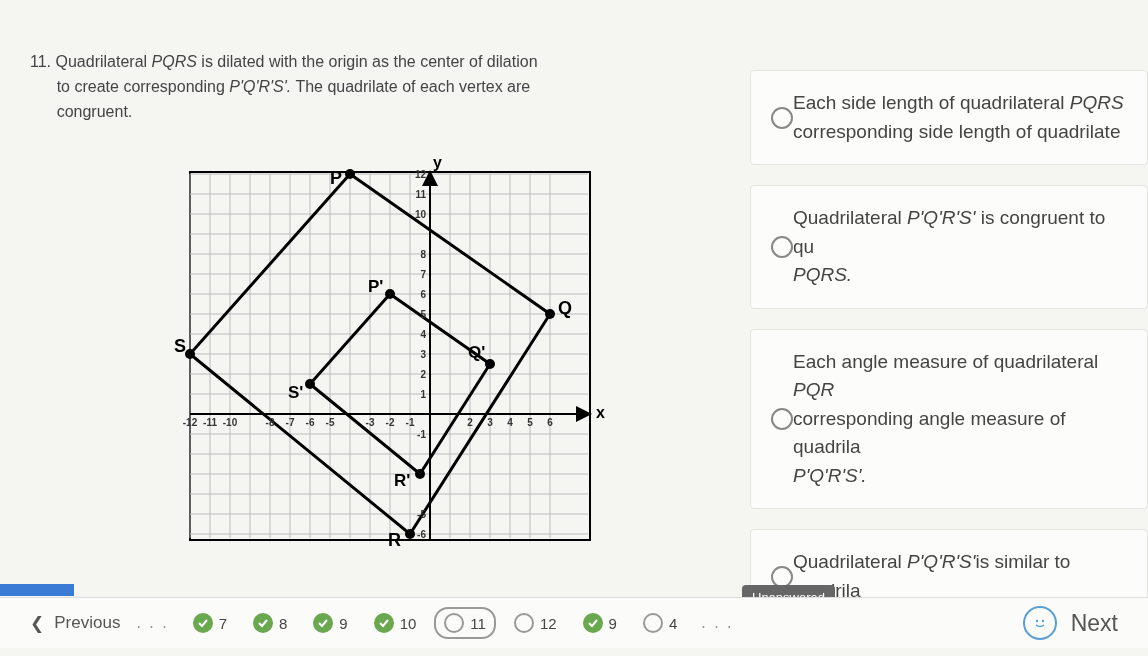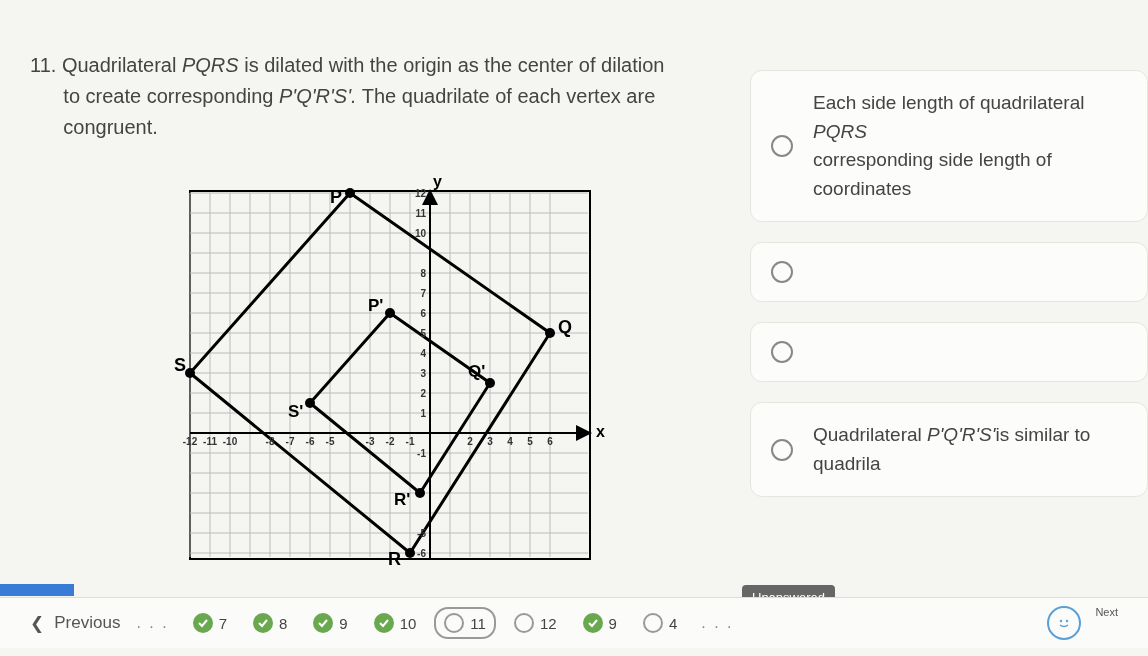--- a/index.html
+++ b/index.html
@@ -1,34 +1,34 @@
 <!DOCTYPE html>
 <html><head>
 <meta charset="utf-8">
 <style>
 *{box-sizing:border-box;margin:0;padding:0}
 body{font-family:Arial,Helvetica,sans-serif;background:#f5f5f2;width:1148px;height:656px;overflow:hidden;position:relative;color:#333}
 .content{display:flex;padding:50px 0 0 30px;gap:40px}
 .left{flex:0 0 680px}
-.question-text{font-size:20px;line-height:1.55;color:#444}
+.question-text{font-size:16px;line-height:1.55;color:#444}
 .question-text em{font-style:italic}
 .graph-wrap{margin:30px 0 0 140px}
 .right{flex:1;display:flex;flex-direction:column;gap:20px;padding-top:20px}
-.option{display:flex;align-items:center;gap:20px;background:#fcfcfa;border:1px solid #e5e5e0;border-radius:12px;padding:18px 20px;font-size:19px;color:#444;line-height:1.5}
+.option{display:flex;align-items:center;background:#fcfcfa;border:1px solid #e5e5e0;border-radius:4px;padding:18px 20px;font-size:19px;color:#444;line-height:1.5}
 .radio{width:22px;height:22px;border:2px solid #888;border-radius:50%;flex-shrink:0}
 .option em{font-style:italic}
 .footer{position:absolute;bottom:8px;left:0;right:0;display:flex;align-items:center;padding:8px 30px;gap:10px;border-top:1px solid #ddd;background:#fbfbf9}
 .prev{font-size:17px;color:#555;display:flex;align-items:center;gap:10px;cursor:pointer}
 .dots{color:#888;letter-spacing:2px;margin:0 6px}
 .qbtn{display:flex;align-items:center;gap:6px;padding:4px 8px;border-radius:14px;font-size:15px;color:#444;cursor:pointer}
 .qbtn.current{border:2px solid #999}
 .check{width:20px;height:20px;border-radius:50%;background:#6aa84f;display:flex;align-items:center;justify-content:center}
 .check svg{width:12px;height:12px;fill:#fff}
 .empty{width:20px;height:20px;border-radius:50%;border:2px solid #999}
-.next{margin-left:auto;font-size:11px;color:#555;cursor:pointer;display:flex;gap:14px}
+.next{margin-left:auto;font-size:23px;color:#555;cursor:pointer;display:flex;align-items:center;gap:14px}
 .smile{width:34px;height:34px;border:2px solid #5aa0d8;border-radius:50%;display:flex;align-items:center;justify-content:center;color:#5aa0d8;font-size:18px}
 .tooltip{position:absolute;bottom:46px;left:742px;background:#666;color:#fff;font-size:13px;padding:5px 10px;border-radius:4px}
 .tooltip:after{content:"";position:absolute;top:100%;left:50%;margin-left:-5px;border:5px solid transparent;border-top-color:#666}
 .cursor{position:absolute;bottom:30px;left:790px;font-size:14px;transform:rotate(-15deg)}
 .blue-strip{position:absolute;left:0;bottom:60px;width:74px;height:12px;background:#3a7bd5}
 svg text{font-family:Arial;font-weight:bold}
 </style>
 </head>
 <body>
 
@@ -158,28 +158,37 @@
           </g>
       </svg>
     </div>
   </div>
 
   <div class="right">
     <div class="option">
       <div class="radio"></div>
       <div>
         <span>Each side length of quadrilateral </span><em>PQRS</em><br>
-        <span>corresponding side length of coordinates</span>
-      </div>
-    </div>
-    <div class="option">
-      <div class="radio"></div>
-    </div>
-    <div class="option">
-      <div class="radio"></div>
+        <span>corresponding side length of quadrilate</span>
+      </div>
+    </div>
+    <div class="option">
+      <div class="radio"></div>
+      <div>
+        <span>Quadrilateral </span><em>P'Q'R'S'</em><span> is congruent to qu</span><br>
+        <em>PQRS.</em>
+      </div>
+    </div>
+    <div class="option">
+      <div class="radio"></div>
+      <div>
+        <span>Each angle measure of quadrilateral </span><em>PQR</em><br>
+        <span>corresponding angle measure of quadrila</span><br>
+        <em>P'Q'R'S'.</em>
+      </div>
     </div>
     <div class="option">
       <div class="radio"></div>
       <div>
         <span>Quadrilateral </span><em>P'Q'R'S'</em><span>is similar to quadrila</span>
       </div>
     </div>
   </div>
 </div>
 

